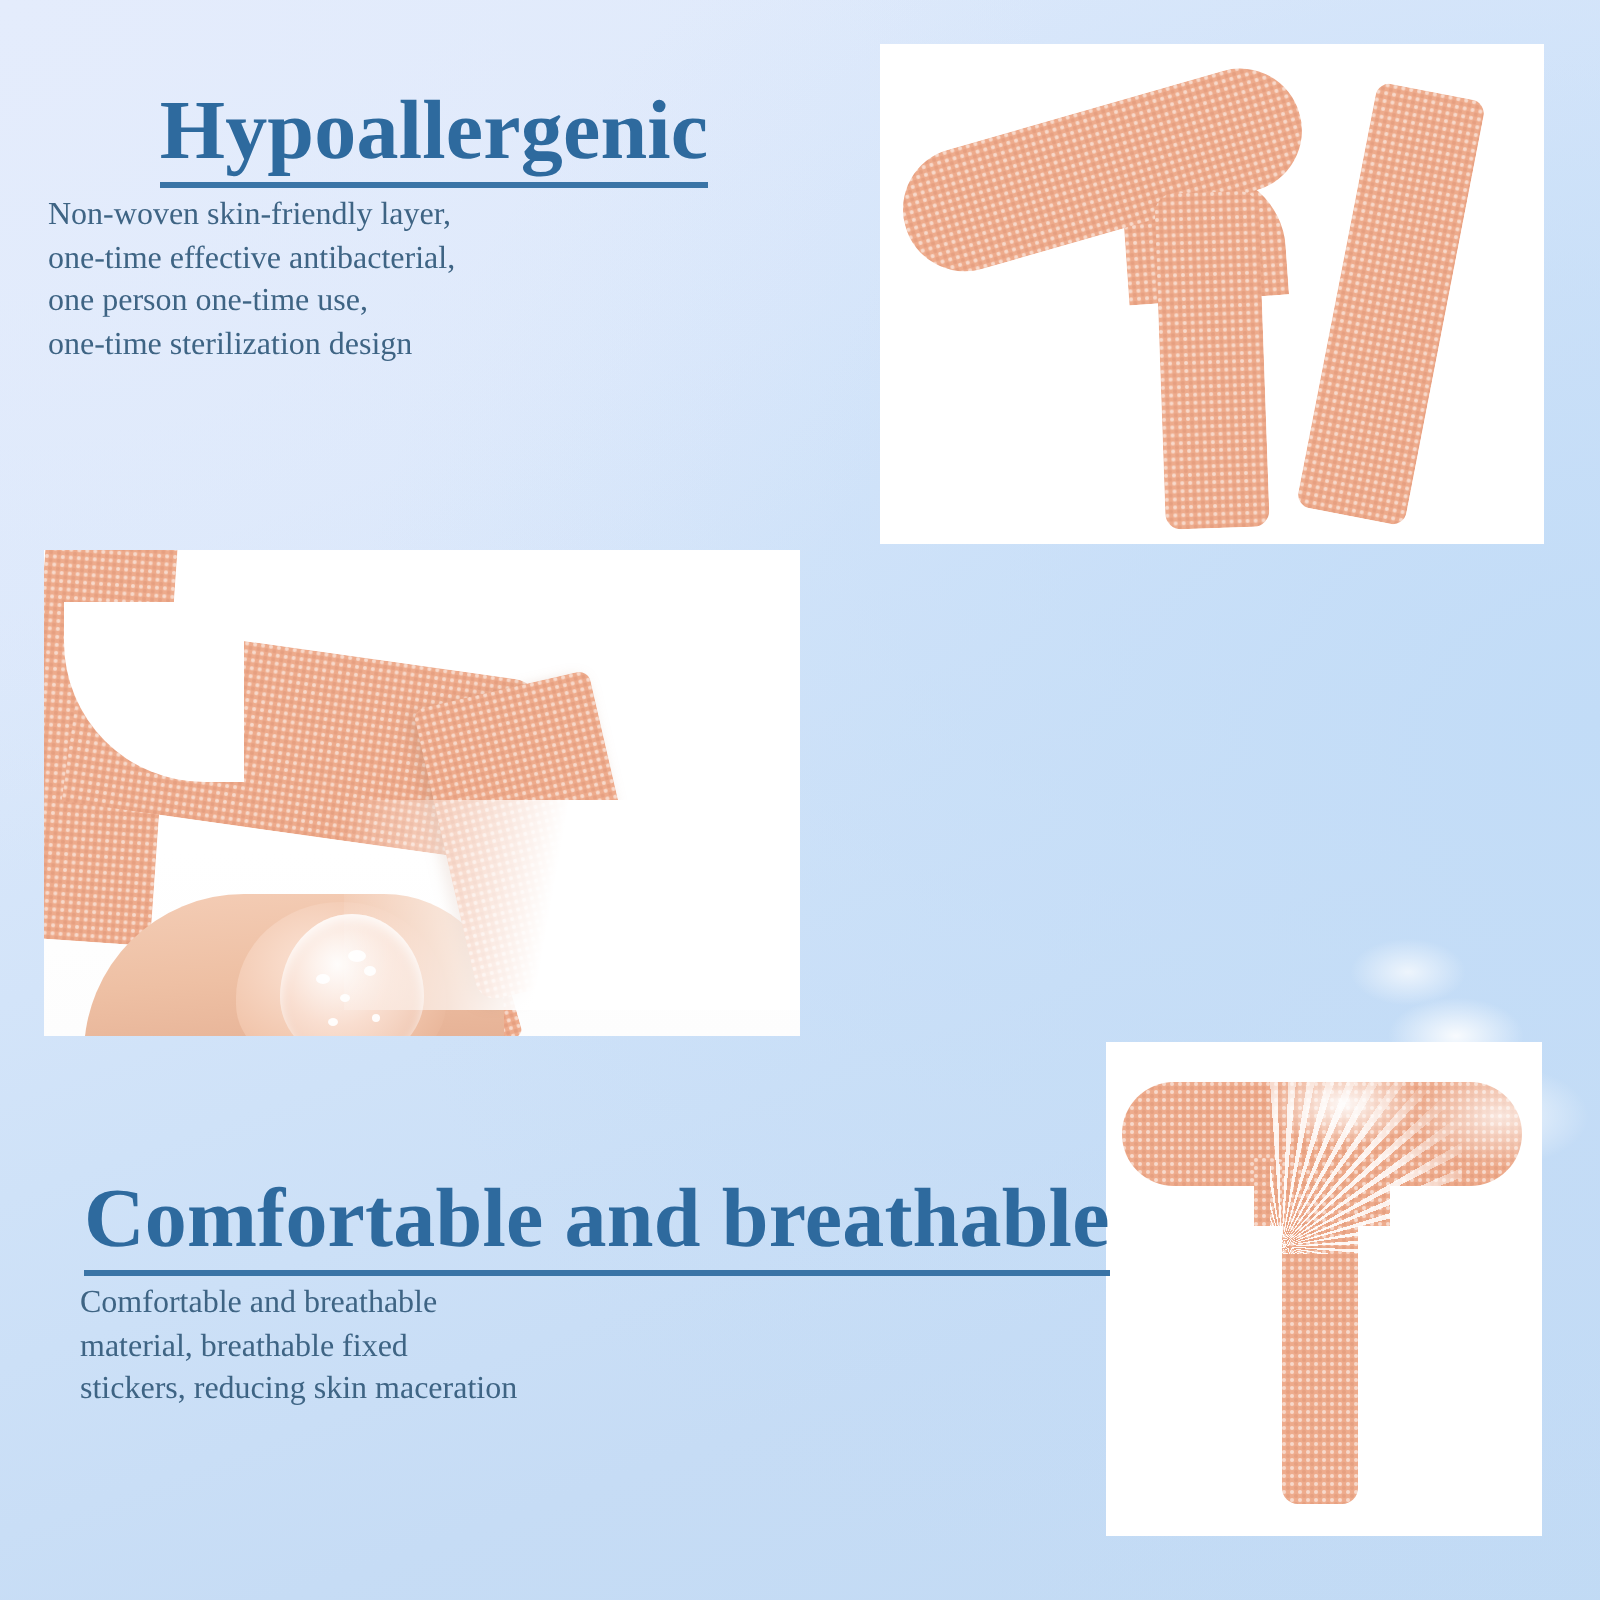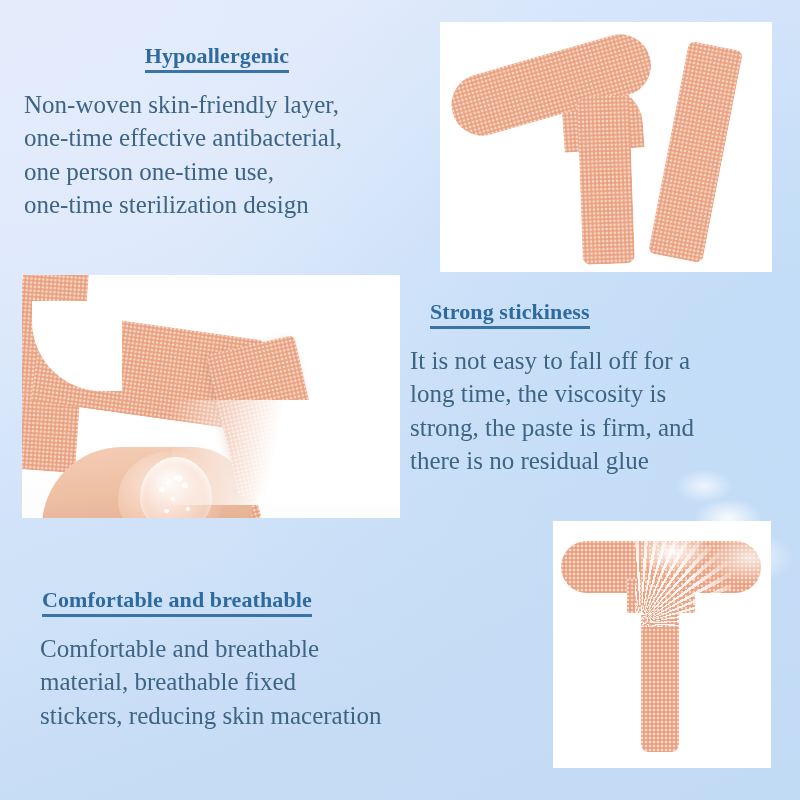--- a/index.html
+++ b/index.html
@@ -76,26 +76,26 @@
   #steam{position:absolute;left:600px;top:466px;width:210px;height:120px;pointer-events:none;
     background:
       radial-gradient(ellipse 54px 30px at 72px 86px, rgba(255,255,255,.95) 0%, rgba(255,255,255,0) 72%),
       radial-gradient(ellipse 46px 26px at 128px 52px, rgba(255,255,255,.88) 0%, rgba(255,255,255,0) 74%),
       radial-gradient(ellipse 38px 22px at 104px 20px, rgba(255,255,255,.70) 0%, rgba(255,255,255,0) 76%),
       radial-gradient(ellipse 60px 34px at 150px 92px, rgba(255,255,255,.72) 0%, rgba(255,255,255,0) 74%);}
 
   
   .block{position:absolute;}
   .heading{
-    color:#2e6a9e;font-weight:bold;font-size:22px;line-height:1.08;
+    color:#2e6a9e;font-weight:bold;font-size:42px;line-height:1.08;
     display:inline-block;border-bottom:3px solid #3a74a6;padding-bottom:2px;
     white-space:nowrap;letter-spacing:.1px;
   }
   .body{
-    color:#3e6484;font-size:25px;line-height:1.34;margin-top:15px;white-space:pre-line;
+    color:#3e6484;font-size:16px;line-height:1.34;margin-top:3px;white-space:pre-line;
   }
 
   #block-hypo{left:24px;top:44px;width:410px;text-align:left;}
   #block-hypo .hwrap{text-align:center;width:386px;}
   #block-strong{left:410px;top:300px;width:380px;}
   #block-strong .hwrap{text-align:left;padding-left:20px;}
   #block-strong .body{padding-left:0px;}
   #block-comfort{left:32px;top:588px;width:520px;}
   #block-comfort .hwrap{text-align:left;padding-left:10px;}
   #block-comfort .body{padding-left:8px;}
@@ -145,29 +145,20 @@
   <div class="block" id="block-hypo">
     <div class="hwrap">
       <span class="heading">Hypoallergenic</span>
     </div>
     <div class="body">Non-woven skin-friendly layer,
 one-time effective antibacterial,
 one person one-time use,
 one-time sterilization design</div>
   </div>
 
-  <div class="block" id="block-strong">
-    <div class="hwrap">
-      <span class="heading">Strong stickiness</span>
-    </div>
-    <div class="body">It is not easy to fall off for a
-long time, the viscosity is
-strong, the paste is firm, and
-there is no residual glue</div>
-  </div>
 
   <div class="block" id="block-comfort">
     <div class="hwrap">
       <span class="heading">Comfortable and breathable</span>
     </div>
     <div class="body">Comfortable and breathable
 material, breathable fixed
 stickers, reducing skin maceration</div>
   </div>
 

